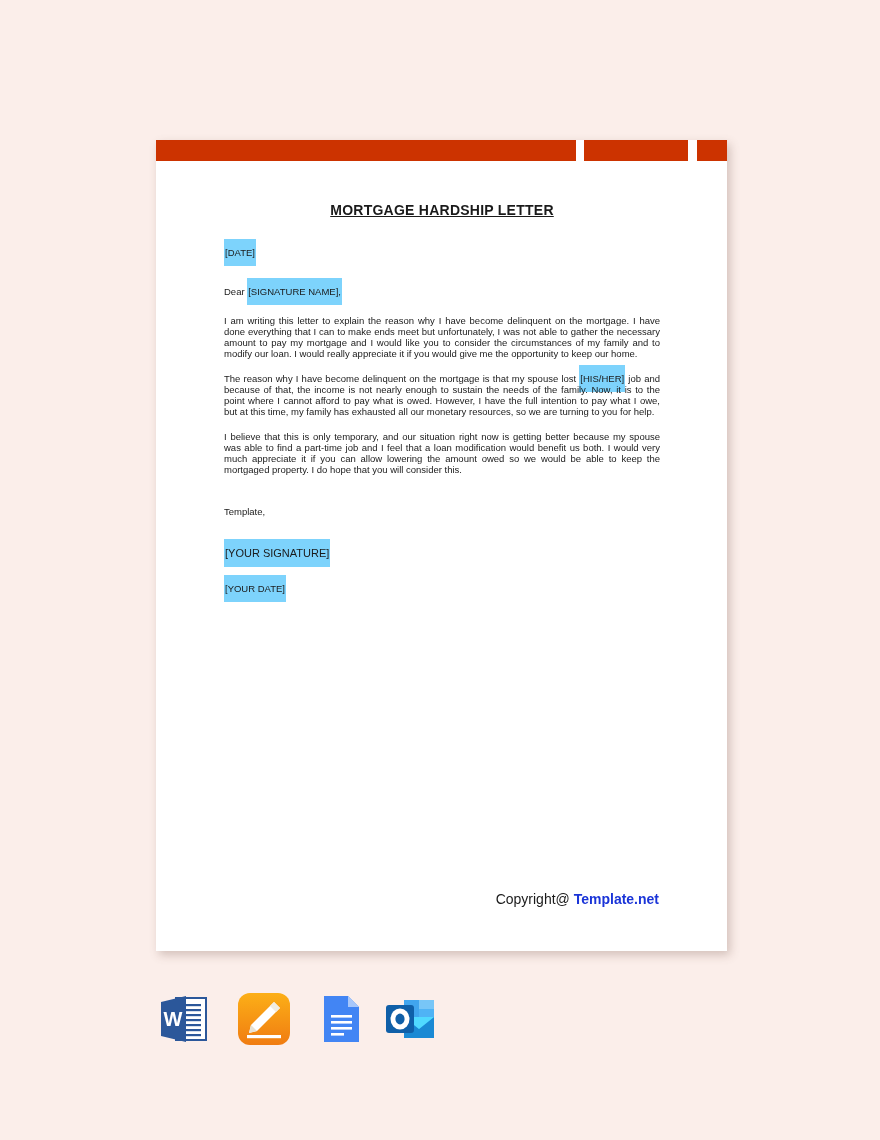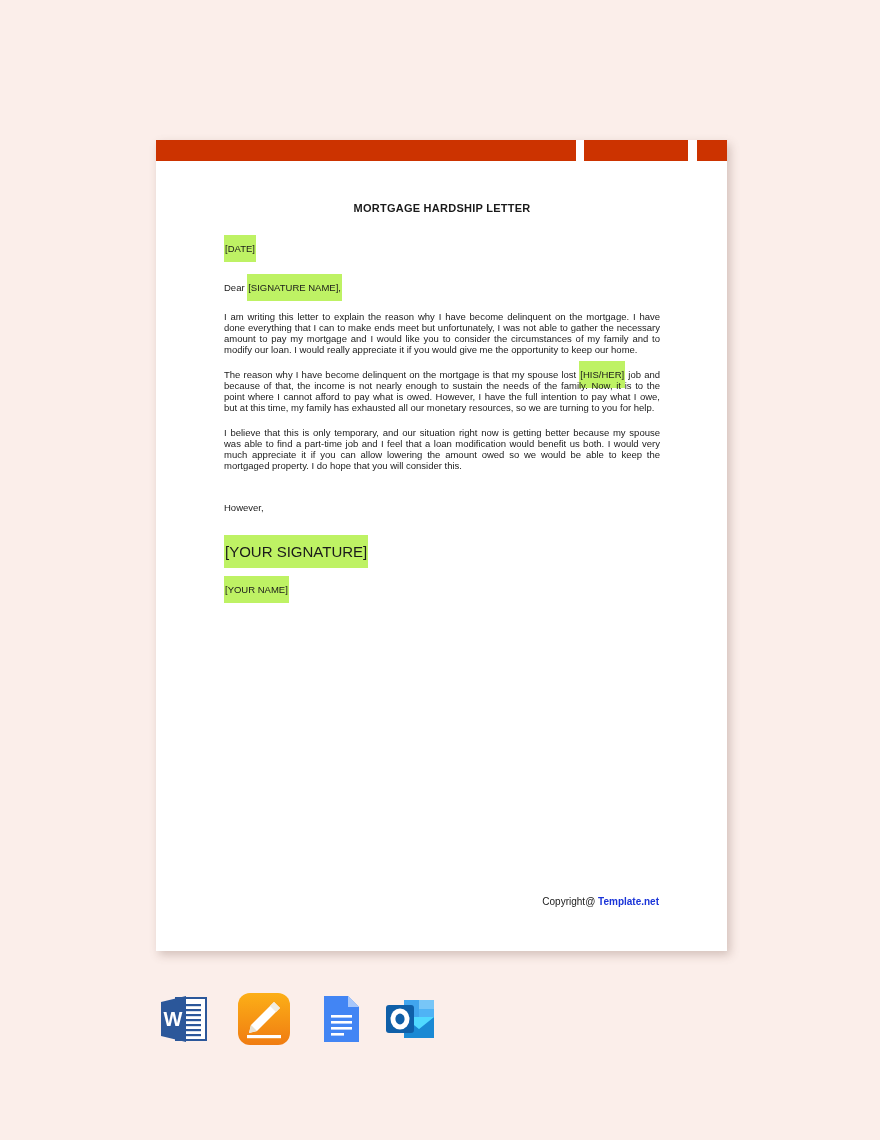--- a/index.html
+++ b/index.html
@@ -49,29 +49,30 @@
   
   .letter {
     position: absolute;
     left: 68px;
     top: 62px;
     width: 436px;
   }
 
   .doc-title {
     text-align: center;
-    font-size: 11px;
+    font-size: 14px;
     font-weight: bold;
     color: #1a1a1a;
     letter-spacing: 0.25px;
     margin: 0 0 29px 0;
+    text-decoration: underline;
   }
 
   .hl {
-    background: #bef264;
+    background: #7dd3fc;
     color: #1a1a1a;
     padding: 8px 1px;
   }
 
   .line-date {
     font-size: 9.5px;
     color: #1a1a1a;
     margin: 0 0 28px 0;
   }
 
@@ -96,36 +97,36 @@
     margin: 14px 0 0 0;
   }
 
   .regards {
     font-size: 9.5px;
     color: #1a1a1a;
     margin: 31px 0 0 0;
   }
 
   .sig-line {
-    font-size: 15px;
+    font-size: 11px;
     color: #1a1a1a;
     margin: 30px 0 0 0;
   }
   .name-line {
     font-size: 9.5px;
     color: #1a1a1a;
     margin: 24px 0 0 0;
   }
 
   
   .copyright {
     position: absolute;
     right: 68px;
     bottom: 44px;
-    font-size: 10px;
+    font-size: 14px;
     color: #1a1a1a;
     white-space: nowrap;
   }
   .copyright .brand {
     color: #1a34d8;
     font-weight: bold;
   }
 
   
   .icon-row {
@@ -160,25 +161,25 @@
 
     <p class="salutation"><span>Dear </span><span class="hl">[SIGNATURE NAME],</span></p>
 
     <p class="para">I am writing this letter to explain the reason why I have become delinquent on the mortgage. I have done everything that I can to make ends meet but unfortunately, I was not able to gather the necessary amount to pay my mortgage and I would like you to consider the circumstances of my family and to modify our loan. I would really appreciate it if you would give me the opportunity to keep our home.</p>
 
     <p class="para"><span>The reason why I have become delinquent on the mortgage is that my spouse lost </span><span class="hl">[HIS/HER]</span><span> job and because of that, the income is not nearly enough to sustain the needs of the family. Now, it is to the point where I cannot afford to pay what is owed. However, I have the full intention to pay what I owe, but at this time, my family has exhausted all our monetary resources, so we are turning to you for help.</span></p>
 
     <p class="para">I believe that this is only temporary, and our situation right now is getting better because my spouse was able to find a part-time job and I feel that a loan modification would benefit us both. I would very much appreciate it if you can allow lowering the amount owed so we would be able to keep the mortgaged property. I do hope that you will consider this.</p>
 
 
-    <p class="regards">However,</p>
+    <p class="regards">Template,</p>
 
     <p class="sig-line"><span class="hl">[YOUR SIGNATURE]</span></p>
 
-    <p class="name-line"><span class="hl">[YOUR NAME]</span></p>
+    <p class="name-line"><span class="hl">[YOUR DATE]</span></p>
 
   </div>
 
   <div class="copyright"><span>Copyright@ </span><span class="brand">Template.net</span></div>
 
 </div>
 
 <div class="accent-bars">
   <div class="accent-bar seg-1"></div>
   <div class="accent-bar seg-2"></div>

